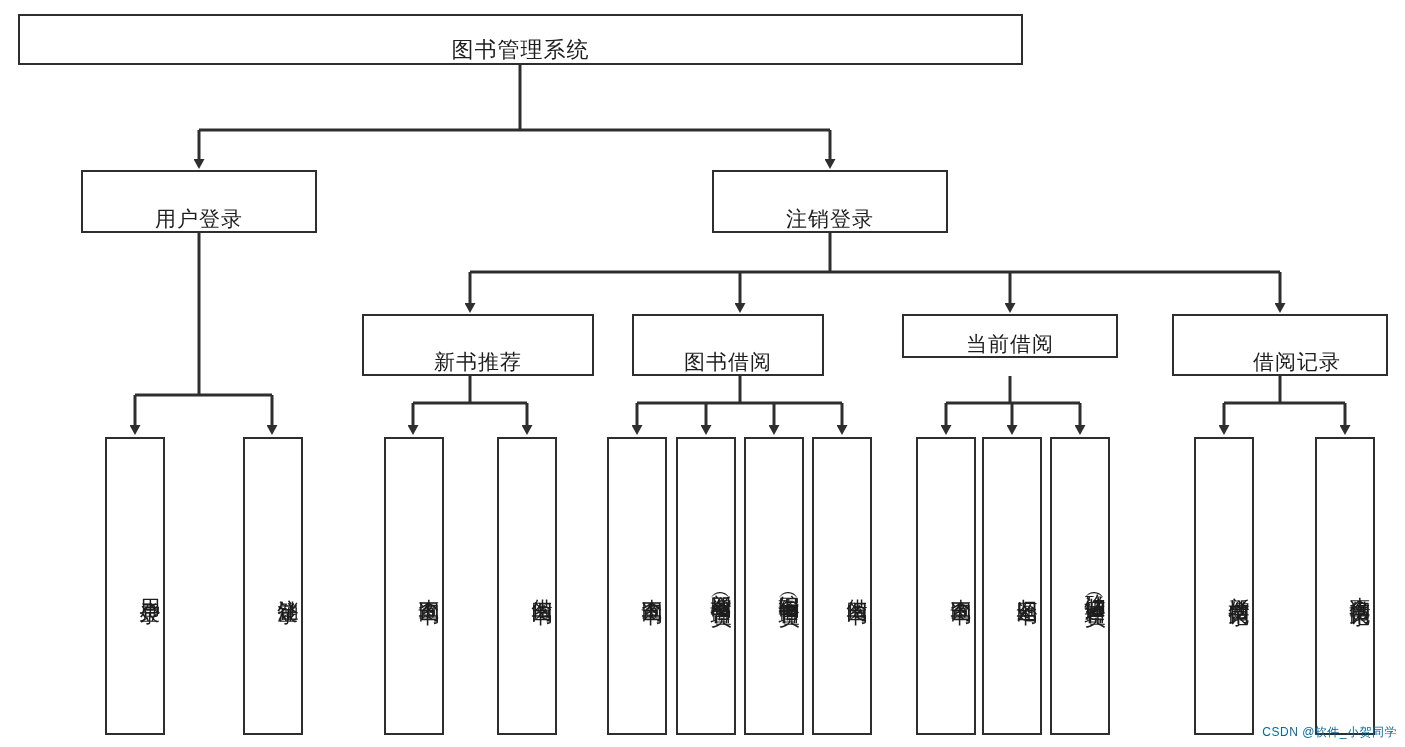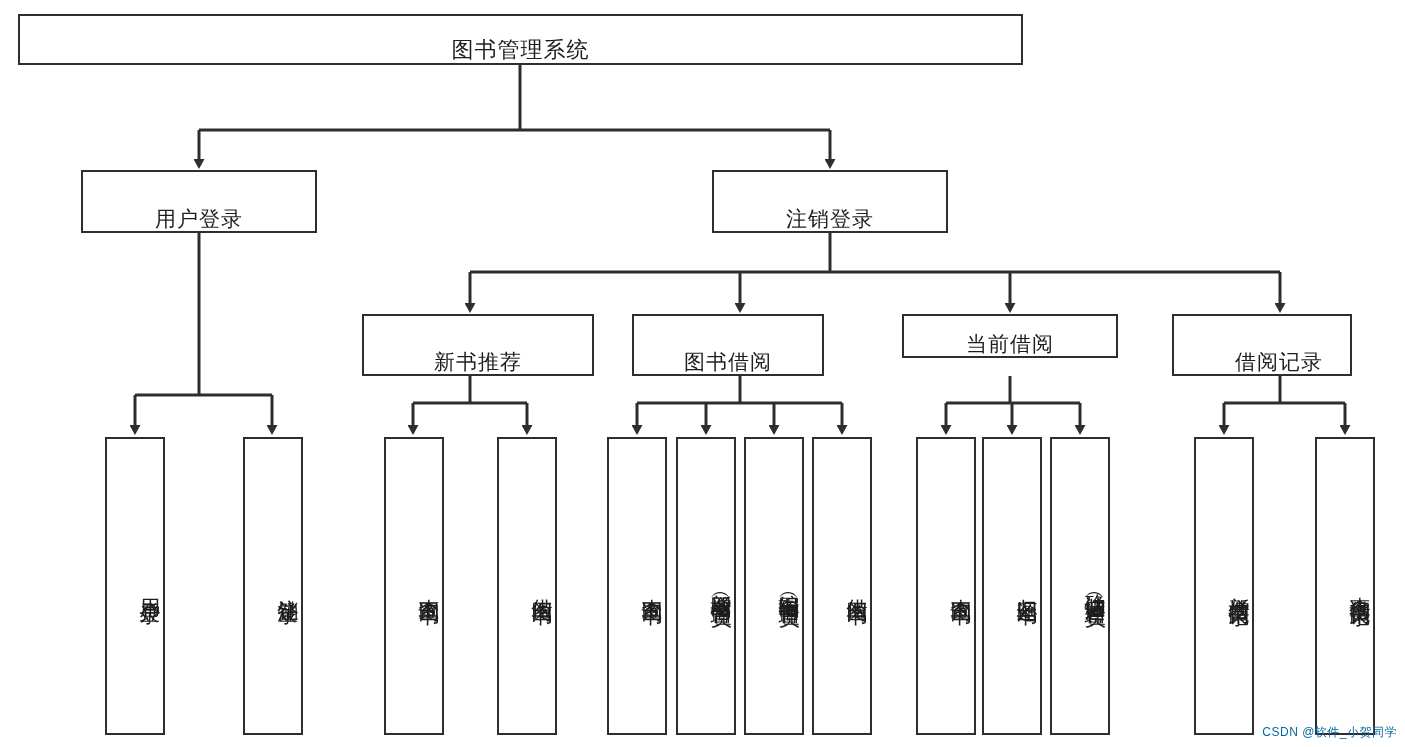--- a/index.html
+++ b/index.html
@@ -138,21 +138,21 @@
 
   <div class="node horiz" style="left:362px; top:314px; width:232px; height:62px;">
     <span class="label">新书推荐</span>
   </div>
   <div class="node horiz" style="left:632px; top:314px; width:192px; height:62px;">
     <span class="label">图书借阅</span>
   </div>
   <div class="node horiz" style="left:902px; top:314px; width:216px; height:44px;">
     <span class="label">当前借阅</span>
   </div>
-  <div class="node horiz" style="left:1172px; top:314px; width:180px; height:62px;padding-left:34px;">
+  <div class="node horiz" style="left:1172px; top:314px; width:216px; height:62px;padding-left:34px;">
     <span class="label">借阅记录</span>
   </div>
 
   <div class="node vert" style="left:105px; top:437px; width:60px; height:298px;">
     <span class="label">用户登录</span>
   </div>
   <div class="node vert" style="left:243px; top:437px; width:60px; height:298px;">
     <span class="label">注销登录</span>
   </div>
 

